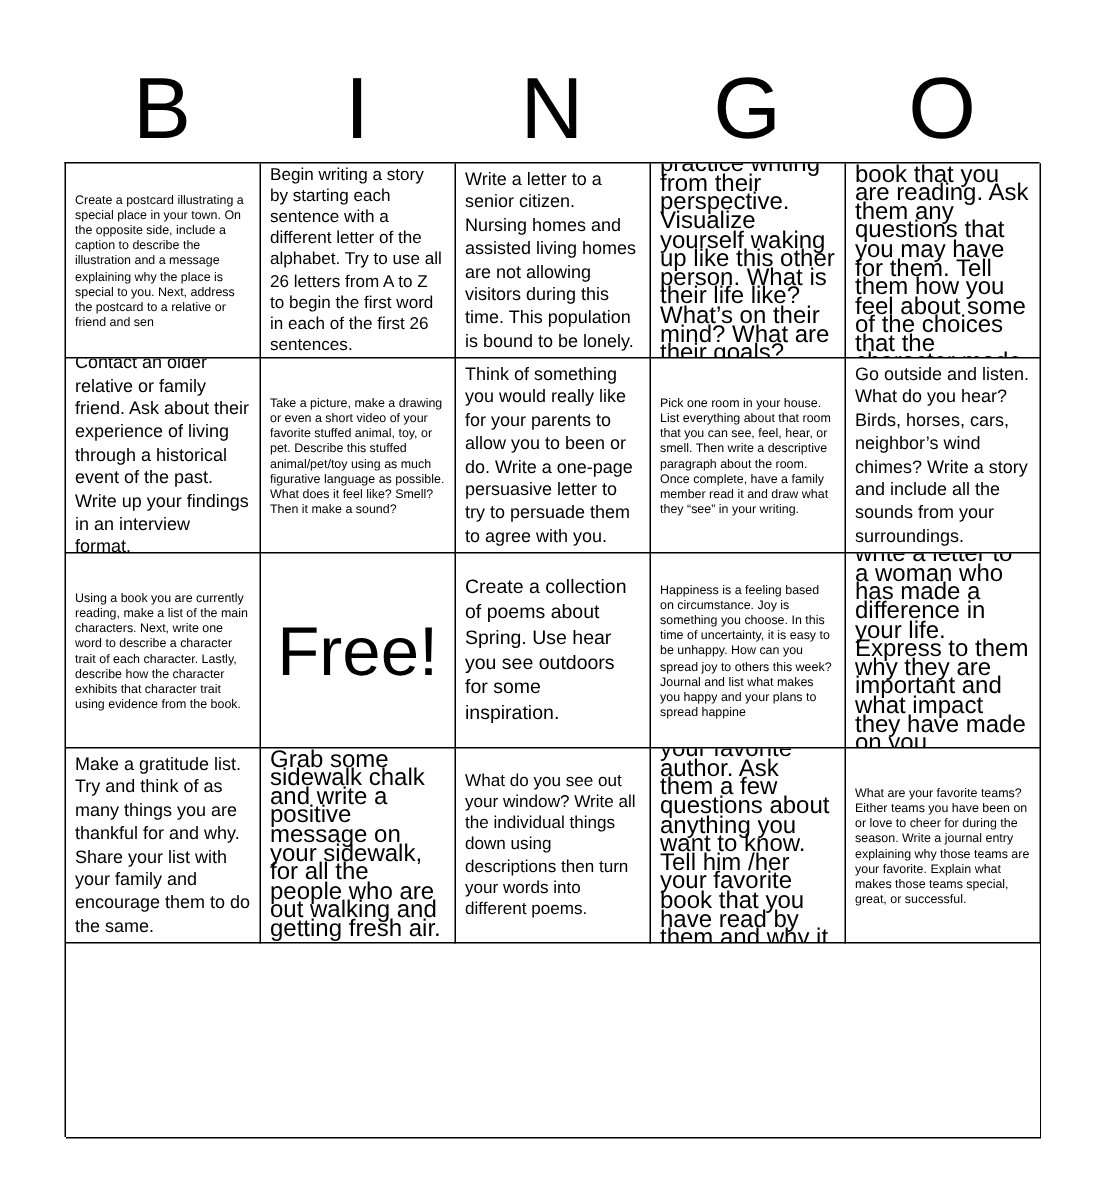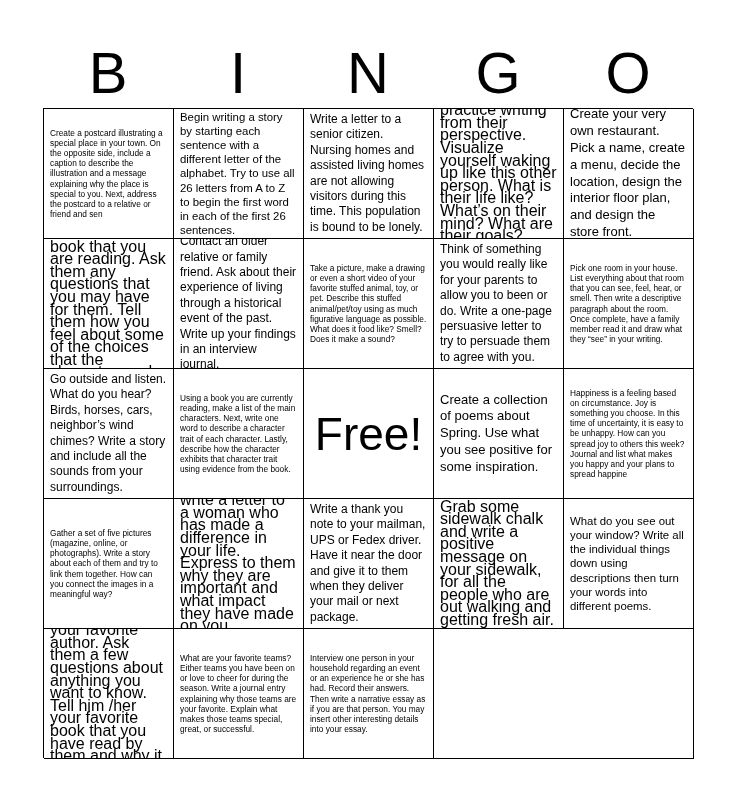--- a/index.html
+++ b/index.html
@@ -87,74 +87,65 @@
     </div>
   <div class="cell">
       <span class="fs-l">Begin writing a story by starting each sentence with a different letter of the alphabet. Try to use all 26 letters from A to Z to begin the first word in each of the first 26 sentences.</span>
     </div>
   <div class="cell">
       <span class="fs-xl">Write a letter to a senior citizen. Nursing homes and assisted living homes are not allowing visitors during this time. This population is bound to be lonely.</span>
     </div>
   <div class="cell">
       <span class="fs-m">Choose someone you know well and practice writing from their perspective. Visualize yourself waking up like this other person. What is their life like? What’s on their mind? What are their goals? What are they afraid of or avoiding?</span>
     </div>
-  <div class="cell">
-      <span class="fs-xxl">Create your very own restaurant. Pick a name, create a menu, decide the location, design the interior floor plan, and design the store front.</span>
-    </div>
 
   <div class="cell">
       <span class="fs-m">Write a letter to your favorite character in the book that you are reading. Ask them any questions that you may have for them. Tell them how you feel about some of the choices that the character made throughout the book.</span>
     </div>
   <div class="cell">
-      <span class="fs-xl">Contact an older relative or family friend. Ask about their experience of living through a historical event of the past. Write up your findings in an interview journal.</span>
+      <span class="fs-xl">Contact an older relative or family friend. Ask about their experience of living through a historical event of the past. Write up your findings in an interview format.</span>
     </div>
   <div class="cell">
-      <span class="fs-s">Take a picture, make a drawing or even a short video of your favorite stuffed animal, toy, or pet. Describe this stuffed animal/pet/toy using as much figurative language as possible. What does it food like? Smell? Does it make a sound?</span>
+      <span class="fs-s">Take a picture, make a drawing or even a short video of your favorite stuffed animal, toy, or pet. Describe this stuffed animal/pet/toy using as much figurative language as possible. What does it feel like? Smell? Then it make a sound?</span>
     </div>
   <div class="cell">
       <span class="fs-xl">Think of something you would really like for your parents to allow you to been or do. Write a one-page persuasive letter to try to persuade them to agree with you.</span>
     </div>
   <div class="cell">
       <span class="fs-s">Pick one room in your house. List everything about that room that you can see, feel, hear, or smell. Then write a descriptive paragraph about the room. Once complete, have a family member read it and draw what they “see” in your writing.</span>
     </div>
 
   <div class="cell">
       <span class="fs-xl">Go outside and listen. What do you hear? Birds, horses, cars, neighbor’s wind chimes? Write a story and include all the sounds from your surroundings.</span>
     </div>
   <div class="cell">
       <span class="fs-s">Using a book you are currently reading, make a list of the main characters. Next, write one word to describe a character trait of each character. Lastly, describe how the character exhibits that character trait using evidence from the book.</span>
     </div>
   <div class="cell">
       <span class="free">Free!</span>
     </div>
   <div class="cell">
-      <span class="fs-xxl">Create a collection of poems about Spring. Use what you see positive for some inspiration.</span>
+      <span class="fs-xxl">Create a collection of poems about Spring. Use hear you see outdoors for some inspiration.</span>
     </div>
   <div class="cell">
       <span class="fs-s">Happiness is a feeling based on circumstance. Joy is something you choose. In this time of uncertainty, it is easy to be unhappy. How can you spread joy to others this week? Journal and list what makes you happy and your plans to spread happine</span>
     </div>
 
   <div class="cell">
-      <span class="fs-s">Gather a set of five pictures (magazine, online, or photographs). Write a story about each of them and try to link them together. How can you connect the images in a meaningful way?</span>
-    </div>
-  <div class="cell">
       <span class="fs-m">In honor of Women’s History Month, write a letter to a woman who has made a difference in your life. Express to them why they are important and what impact they have made on you. Remember to be specific with details.</span>
     </div>
   <div class="cell">
-      <span class="fs-xl">Write a thank you note to your mailman, UPS or Fedex driver. Have it near the door and give it to them when they deliver your mail or next package.</span>
+      <span class="fs-xl">Make a gratitude list. Try and think of as many things you are thankful for and why. Share your list with your family and encourage them to do the same.</span>
     </div>
 
   <div class="cell">
       <span class="fs-m">Grab some sidewalk chalk and write a positive message on your sidewalk, for all the people who are out walking and getting fresh air.</span>
     </div>
   <div class="cell">
       <span class="fs-l">What do you see out your window? Write all the individual things down using descriptions then turn your words into different poems.</span>
     </div>
   <div class="cell">
       <span class="fs-m">Write a letter to your favorite author. Ask them a few questions about anything you want to know. Tell him /her your favorite book that you have read by them and why it is your favorite.</span>
     </div>
   <div class="cell">
       <span class="fs-s">What are your favorite teams? Either teams you have been on or love to cheer for during the season. Write a journal entry explaining why those teams are your favorite. Explain what makes those teams special, great, or successful.</span>
     </div>
-  <div class="cell">
-      <span class="fs-s">Interview one person in your household regarding an event or an experience he or she has had. Record their answers. Then write a narrative essay as if you are that person. You may insert other interesting details into your essay.</span>
-    </div>
 </div>
 
 </body></html>

